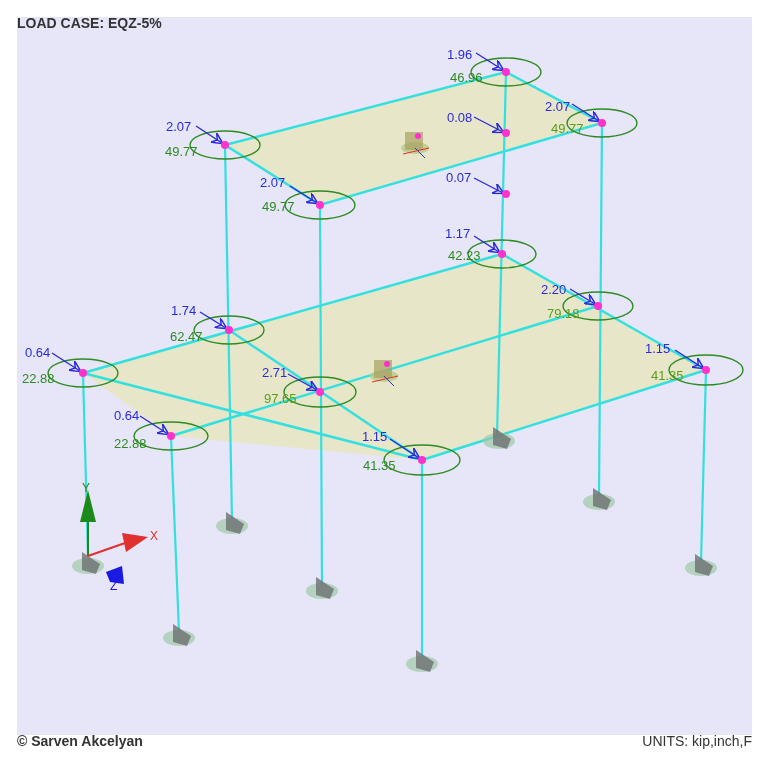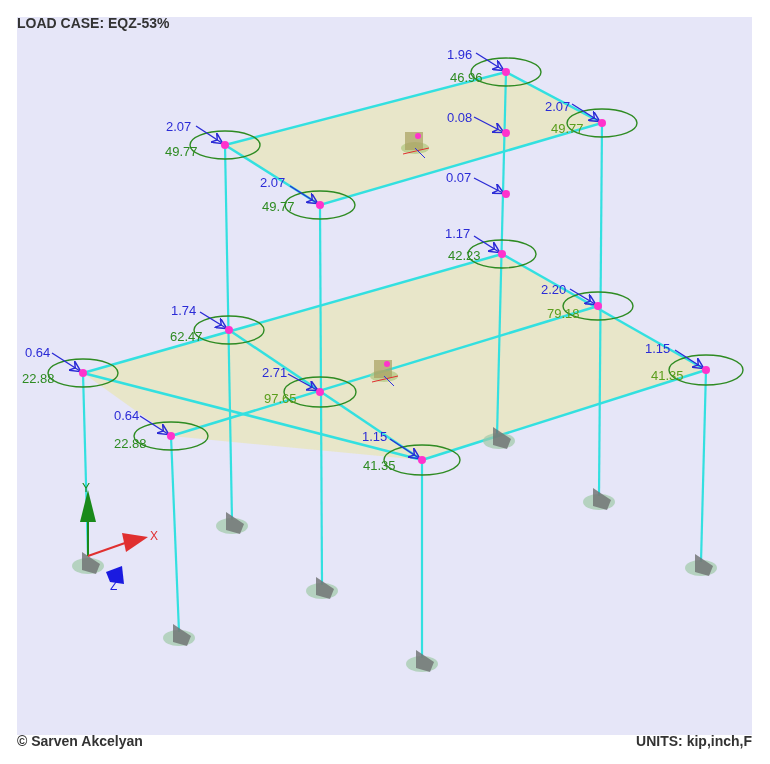--- a/index.html
+++ b/index.html
@@ -1,20 +1,20 @@
 <!DOCTYPE html>
 <html><head>
 <meta charset="utf-8">
 <style>
   html, body { margin:0; padding:0; background:#ffffff; }
   body { width:770px; height:764px; position:relative; overflow:hidden; font-family:"Liberation Sans", sans-serif; }
   #panel { position:absolute; left:17px; top:17px; width:735px; height:718px; background:#e6e6f8; }
   #title { position:absolute; left:17px; top:15px; font-weight:bold; font-size:14px; color:#333; }
   #credit { position:absolute; left:17px; top:733px; font-weight:bold; font-size:14px; color:#333;text-align:right; }
-  #units { position:absolute; right:18px; top:733px; font-weight:bold; font-size:14px; color:#333; }
+  #units { position:absolute; right:18px; top:733px; font-weight:normal; font-size:14px; color:#333; }
   svg { position:absolute; left:0; top:0; }
   .lbl-blue { fill:#2b2bd6; font-size:13px; font-family:"Liberation Sans", sans-serif; }
   .lbl-green { fill:#2e8b22; font-size:13px; font-family:"Liberation Sans", sans-serif; }
   .lbl-lgreen { fill:#5a9e1c; font-size:13px; font-family:"Liberation Sans", sans-serif; }
 </style>
 </head>
 <body>
 
 <div id="panel"></div>
 
@@ -185,15 +185,15 @@
     <text class="lbl-green" x="363" y="470">41.35</text>
     <text class="lbl-blue" x="445" y="238">1.17</text>
     <text class="lbl-green" x="448" y="260">42.23</text>
     <text class="lbl-blue" x="541" y="294">2.20</text>
     <text class="lbl-lgreen" x="547" y="318">79.18</text>
     <text class="lbl-blue" x="645" y="353">1.15</text>
     <text class="lbl-lgreen" x="651" y="380">41.35</text>
   </g>
 </svg>
 
-<div id="title">LOAD CASE: EQZ-53%</div>
+<div id="title">LOAD CASE: EQZ-5%</div>
 <div id="credit">© Sarven Akcelyan</div>
 <div id="units">UNITS: kip,inch,F</div>
 
 </body></html>

